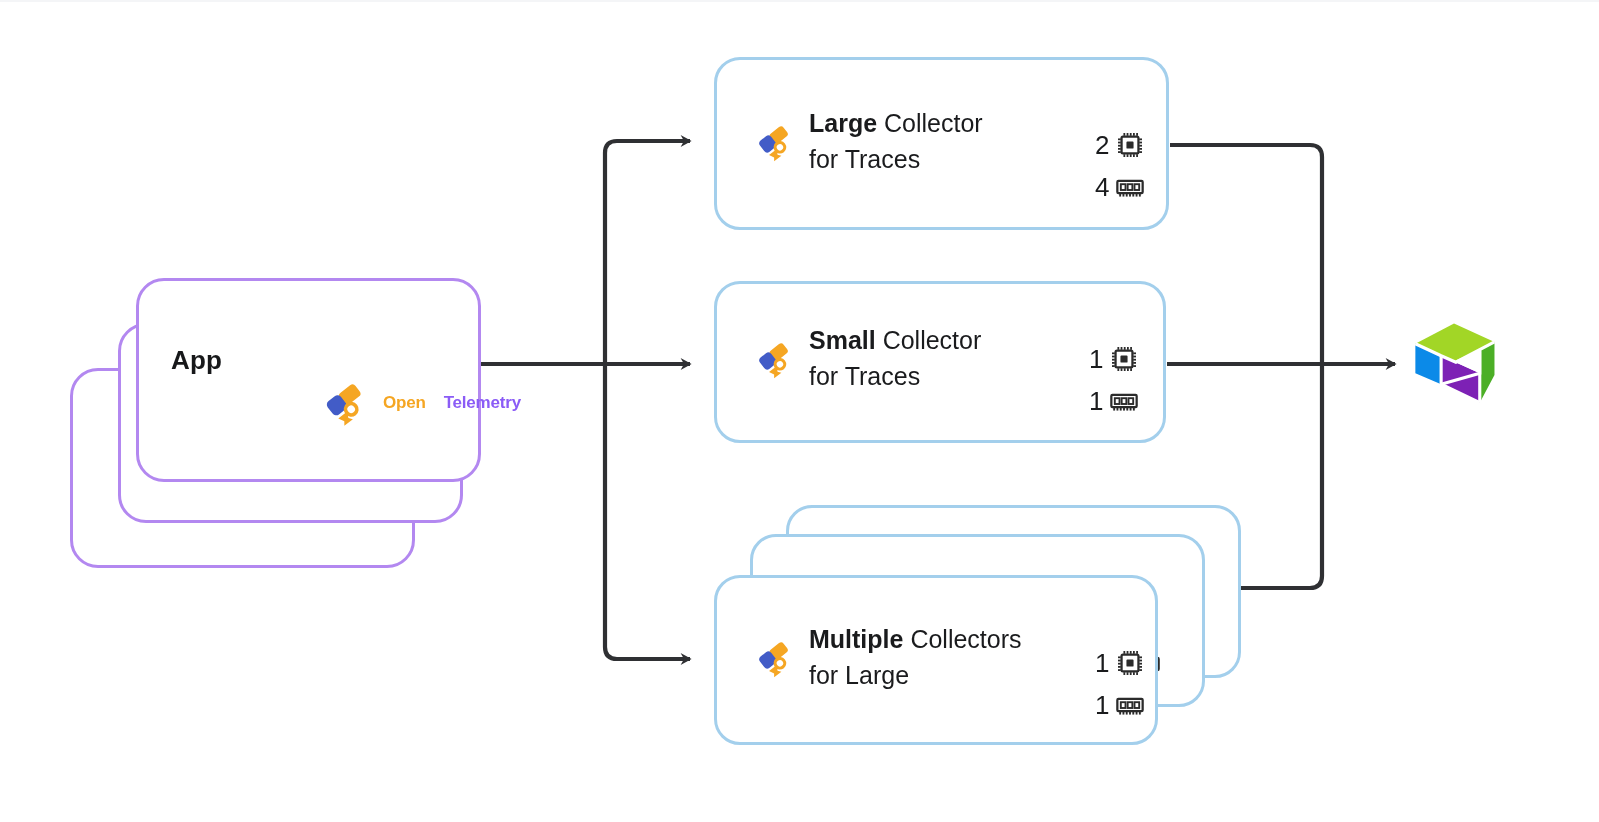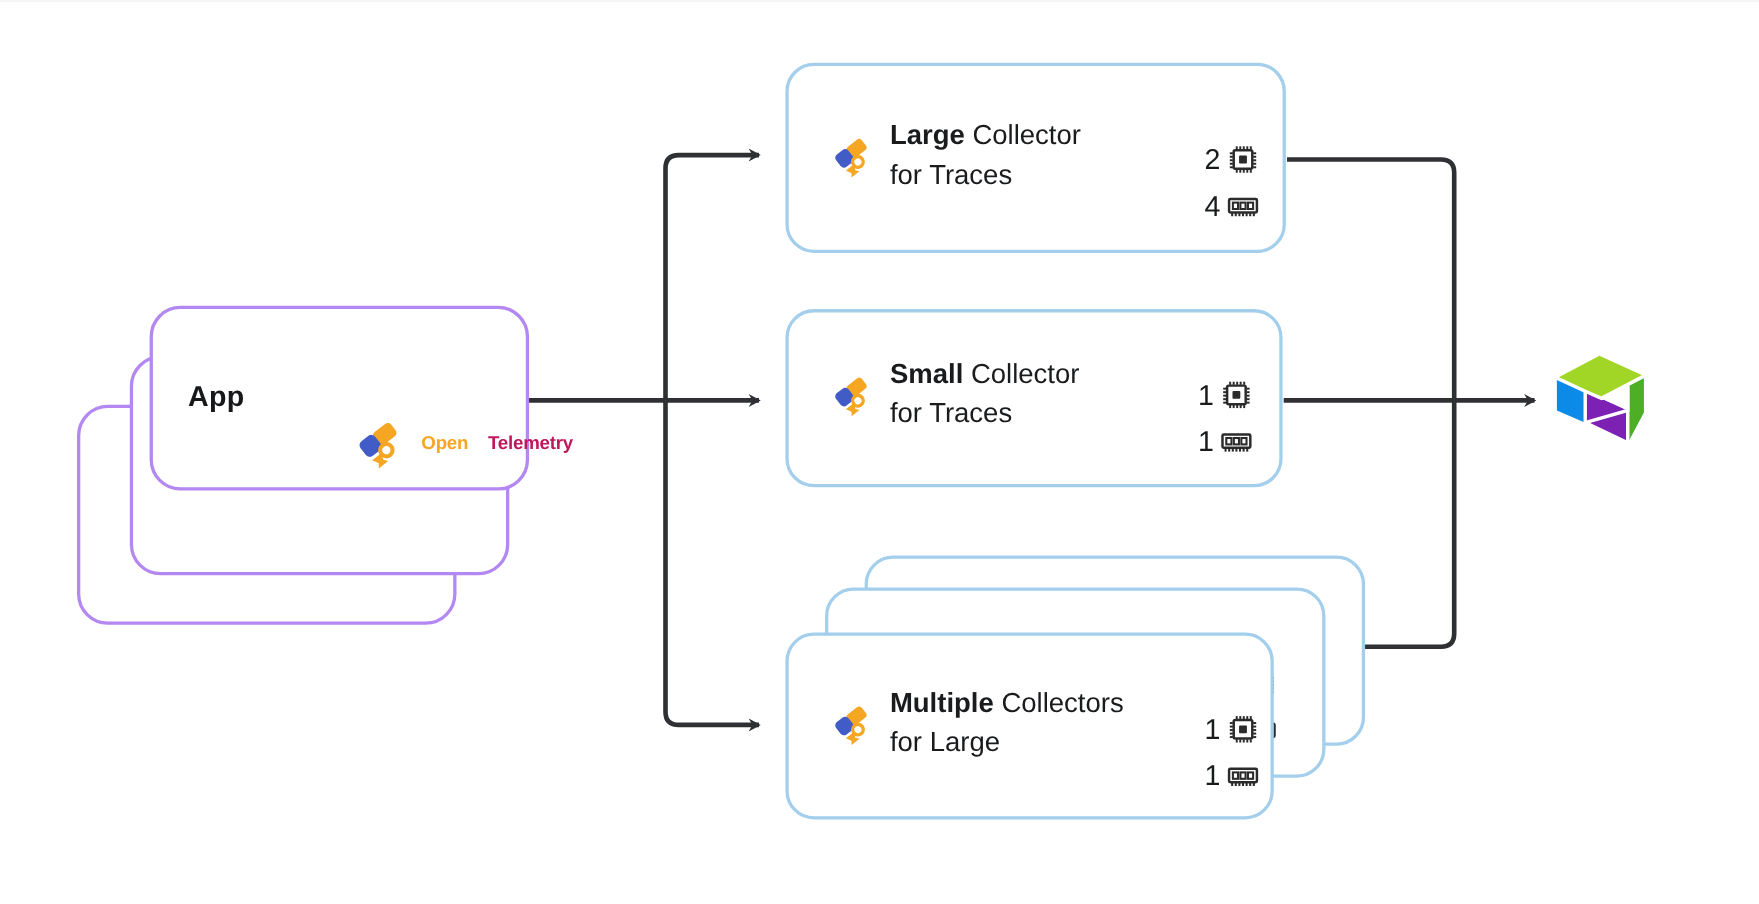--- a/index.html
+++ b/index.html
@@ -41,21 +41,21 @@
   }
 
   
   #app-group { position: absolute; left: 70px; top: 278px; width: 420px; height: 252px; }
   .app-back {
     position: absolute;
     width: 345px; height: 200px;
   }
   #app-layer3 { left: 0px;  top: 90px; }
   #app-layer2 { left: 48px; top: 45px; }
-  #app-front  { left: 66px; top: 0px; width: 345px; height: 168px; z-index: 3; }
+  #app-front  { left: 66px; top: 0px; width: 345px; height: 204px; z-index: 3; }
 
   #app-title {
     position: absolute;
     left: 32px; top: 64px;
     font-size: 26px;
     font-weight: bold;
     color: #17181a;
     letter-spacing: .2px;
   }
 
@@ -66,21 +66,21 @@
     align-items: center;
     gap: 18px;
     white-space: nowrap;
   }
   .otel .otel-word {
     font-size: 17px;
     font-weight: bold;
     letter-spacing: -.2px;
   }
   .otel .w-open { color: #f5a623; }
-  .otel .w-tele { color: #be185d; }
+  .otel .w-tele { color: #8b5cf6; }
 
   #otel-front { left: 178px; top: 96px; }
   #otel-l2    { left: 212px; top: 137px; }
   #otel-l3    { left: 178px; top: 130px; }
 
   
   #card-large   { left: 714px; top: 57px;  width: 455px; height: 173px; }
   #card-small   { left: 714px; top: 281px; width: 452px; height: 162px; }
 
   #logs-group { position: absolute; left: 714px; top: 505px; width: 545px; height: 240px; }

